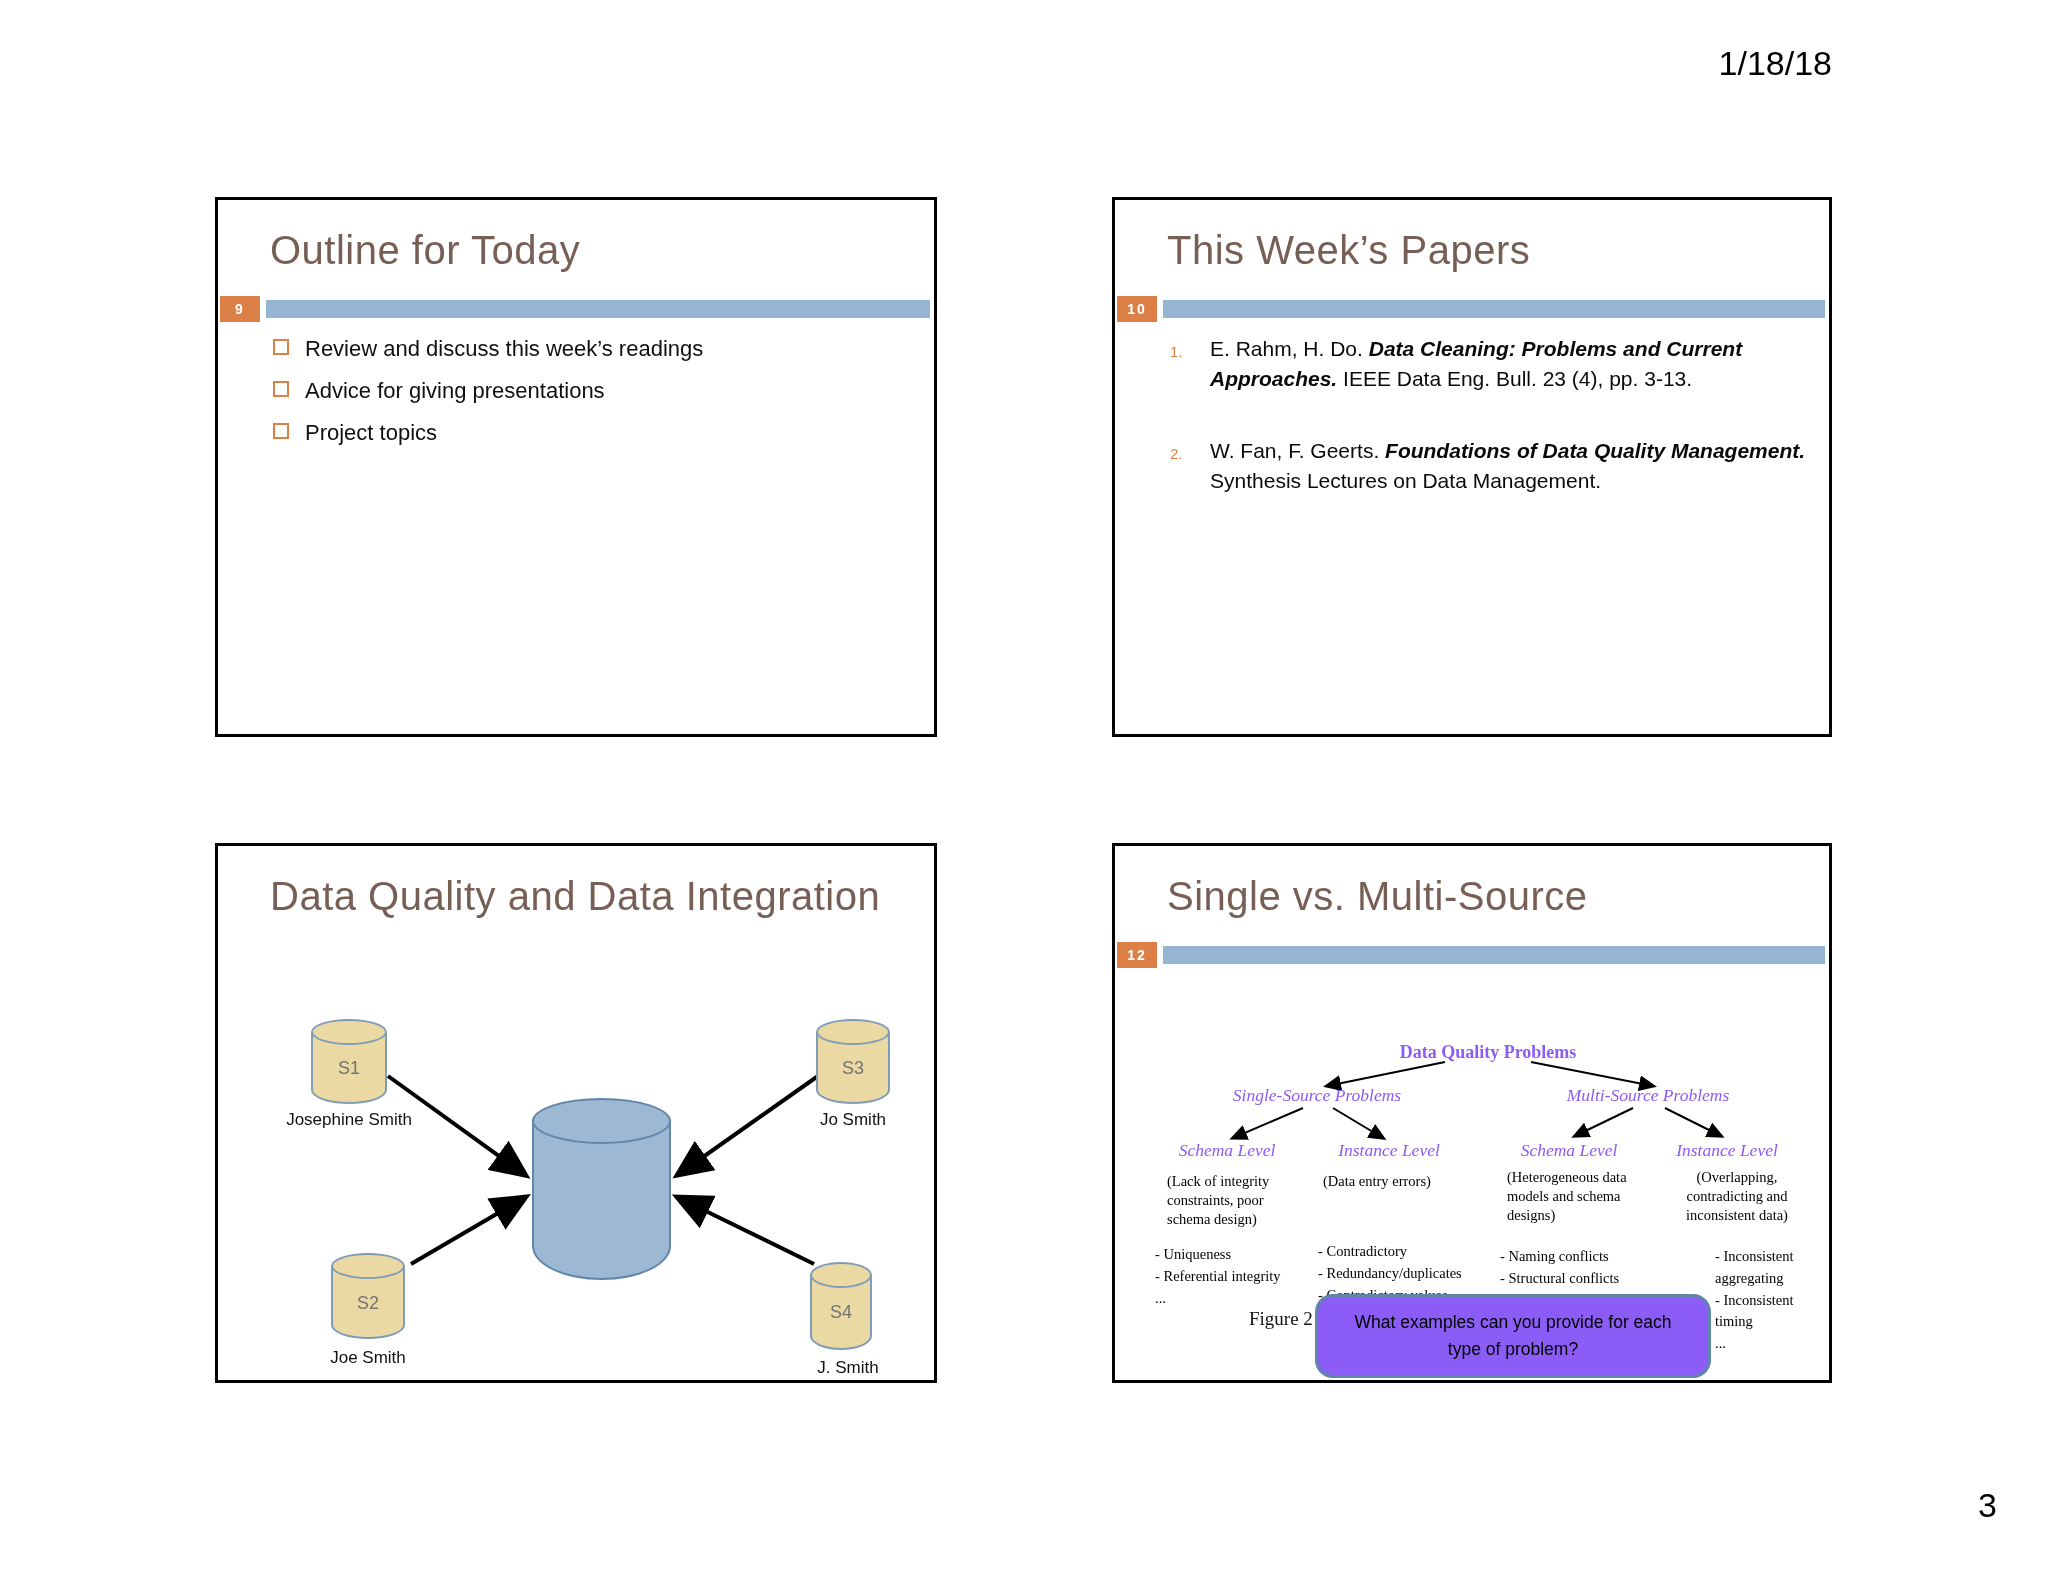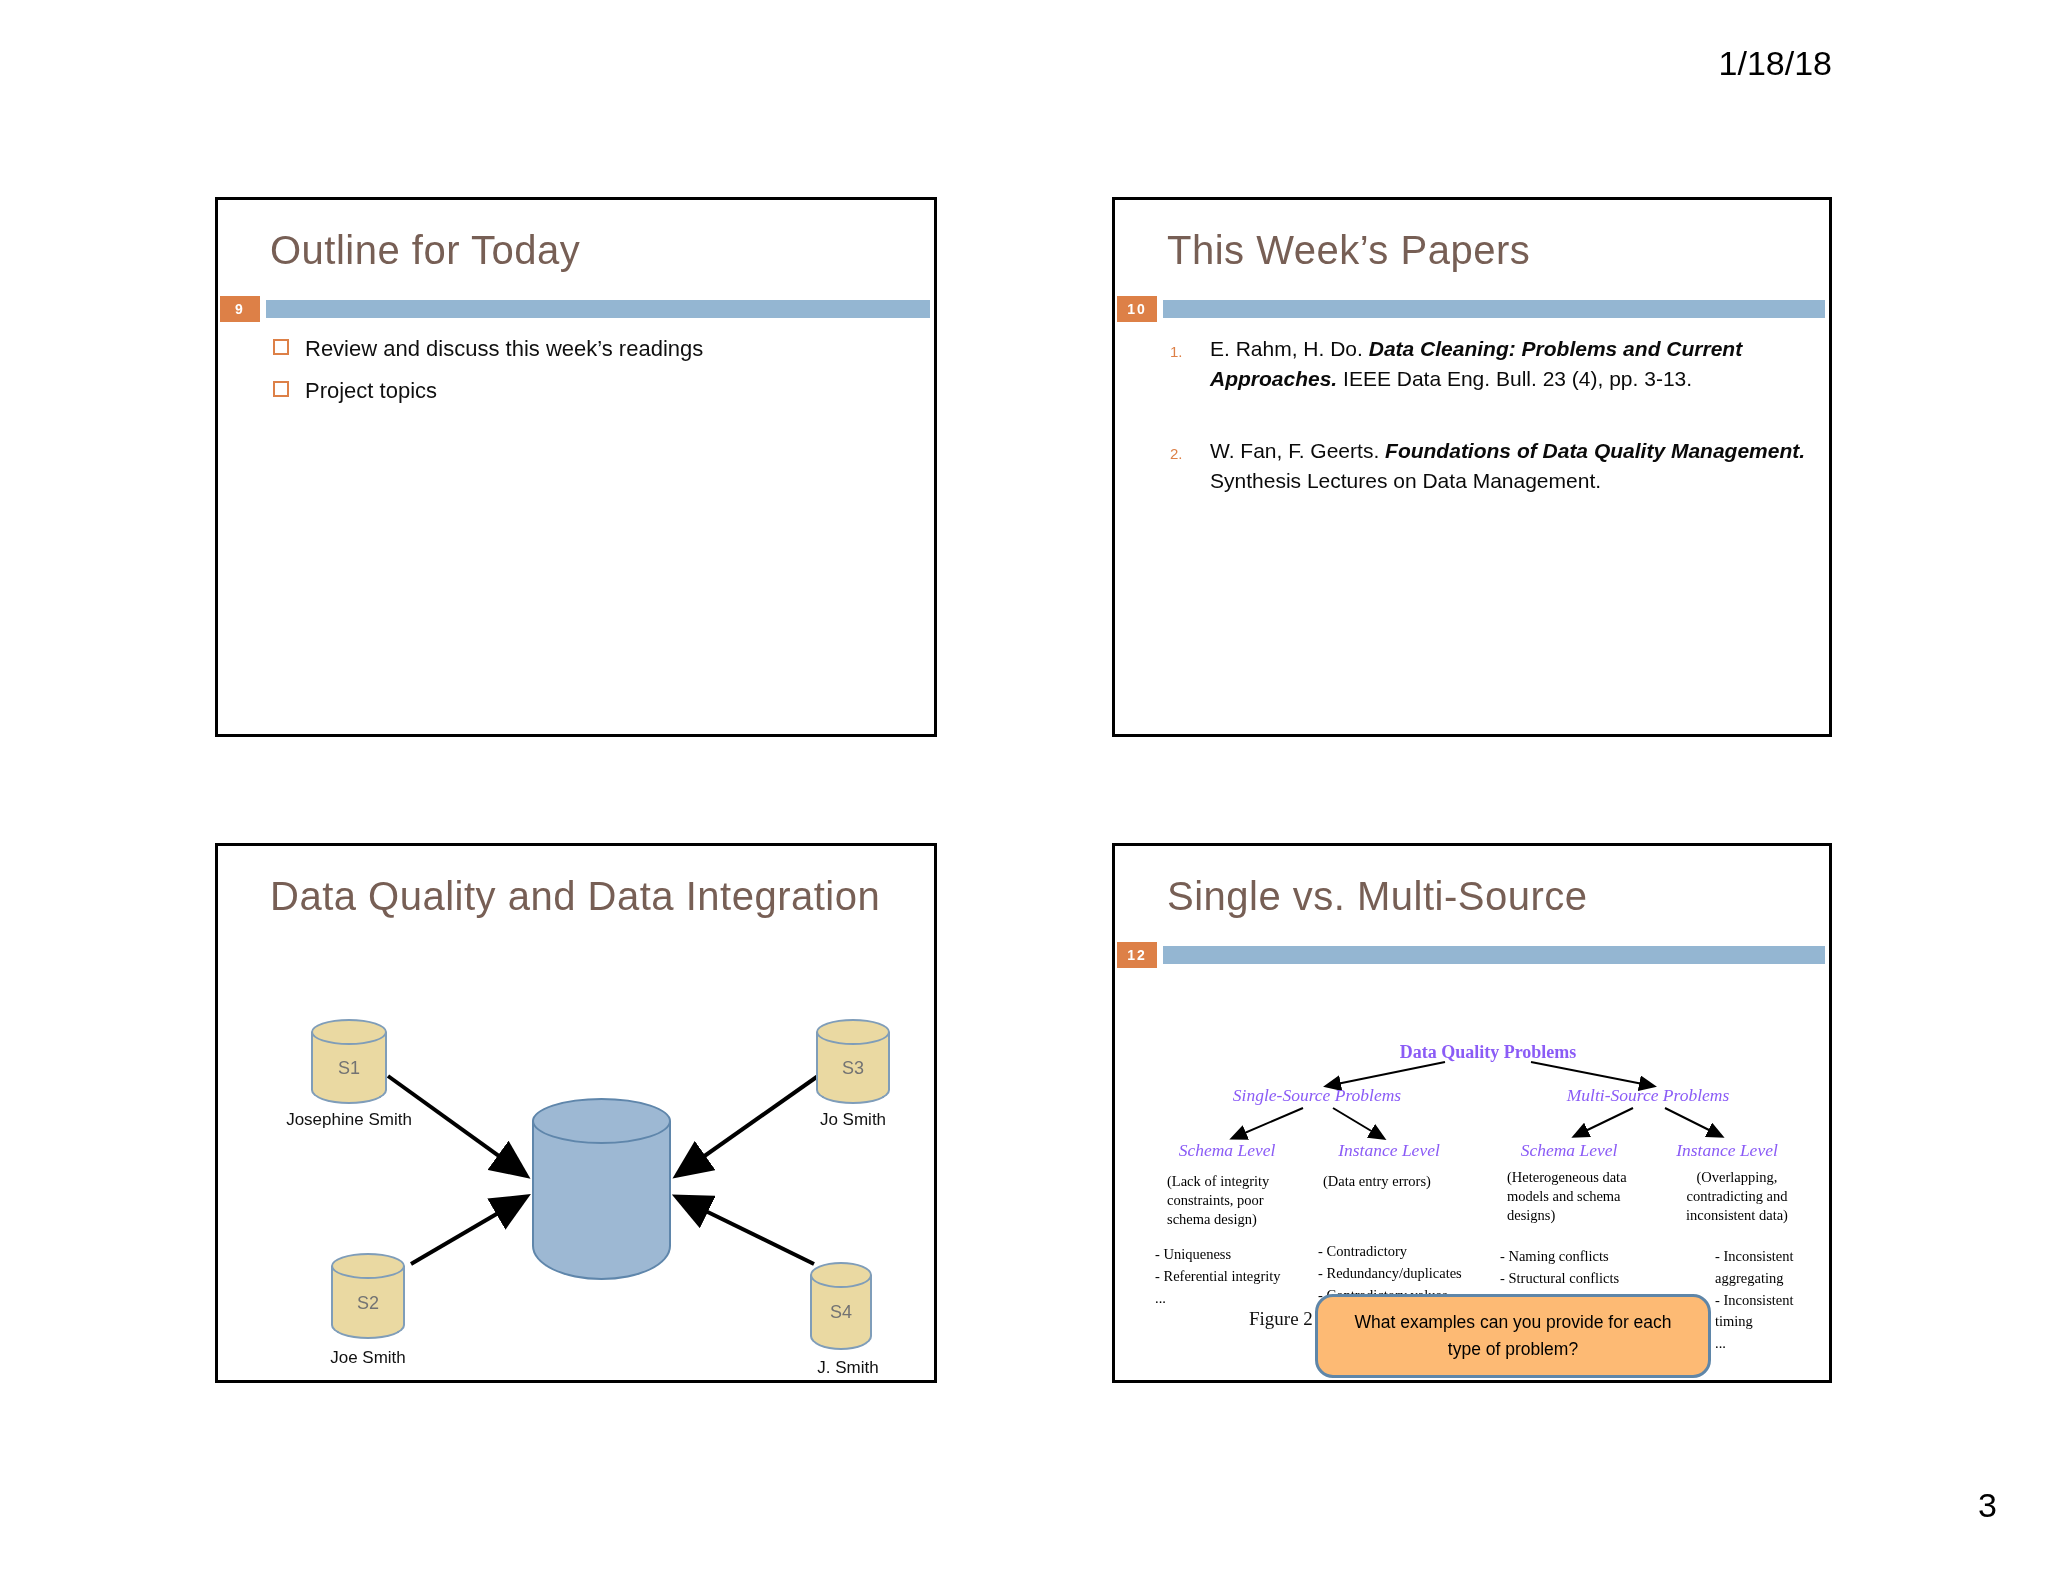--- a/index.html
+++ b/index.html
@@ -50,38 +50,39 @@
 
   
   .t-node{position:absolute;transform:translateX(-50%);white-space:nowrap;
           font-family:"Liberation Serif",serif;color:#8b5cf6;}
   .t-root{font-size:18px;font-weight:bold;}
   .t-branch,.t-leaf{font-size:17.5px;font-style:italic;}
   .t-desc{position:absolute;font-family:"Liberation Serif",serif;font-size:14.5px;line-height:1.3;color:#000;}
   .t-list{position:absolute;font-family:"Liberation Serif",serif;font-size:14.5px;line-height:1.5;color:#000;}
   .fig-cap{position:absolute;left:134px;top:462px;font-family:"Liberation Serif",serif;font-size:19px;}
   .callout{position:absolute;left:200px;top:448px;width:396px;box-sizing:border-box;
-           background:#fdba74;border:3px solid #5F86A8;border-radius:18px;
+           background:#8b5cf6;border:3px solid #5F86A8;border-radius:18px;
            padding:12px 22px;font-size:17.5px;line-height:1.55;text-align:center;color:#000;}
 </style>
 </head>
 <body>
 
 <div class="page">
 
   <div class="hdr-date">1/18/18</div>
 
   <div class="slide" id="slide9">
     <div class="slide-title">Outline for Today</div>
     <div class="band">
       <div class="badge">9</div>
       <div class="bar"></div>
     </div>
     <ul class="bullets">
       <li><span class="sq"></span><span>Review and discuss this week’s readings</span></li>
+      <li><span class="sq"></span><span>Advice for giving presentations</span></li>
       <li><span class="sq"></span><span>Project topics</span></li>
     </ul>
   </div>
 
   <div class="slide" id="slide10">
     <div class="slide-title">This Week’s Papers</div>
     <div class="band">
       <div class="badge">10</div>
       <div class="bar"></div>
     </div>

